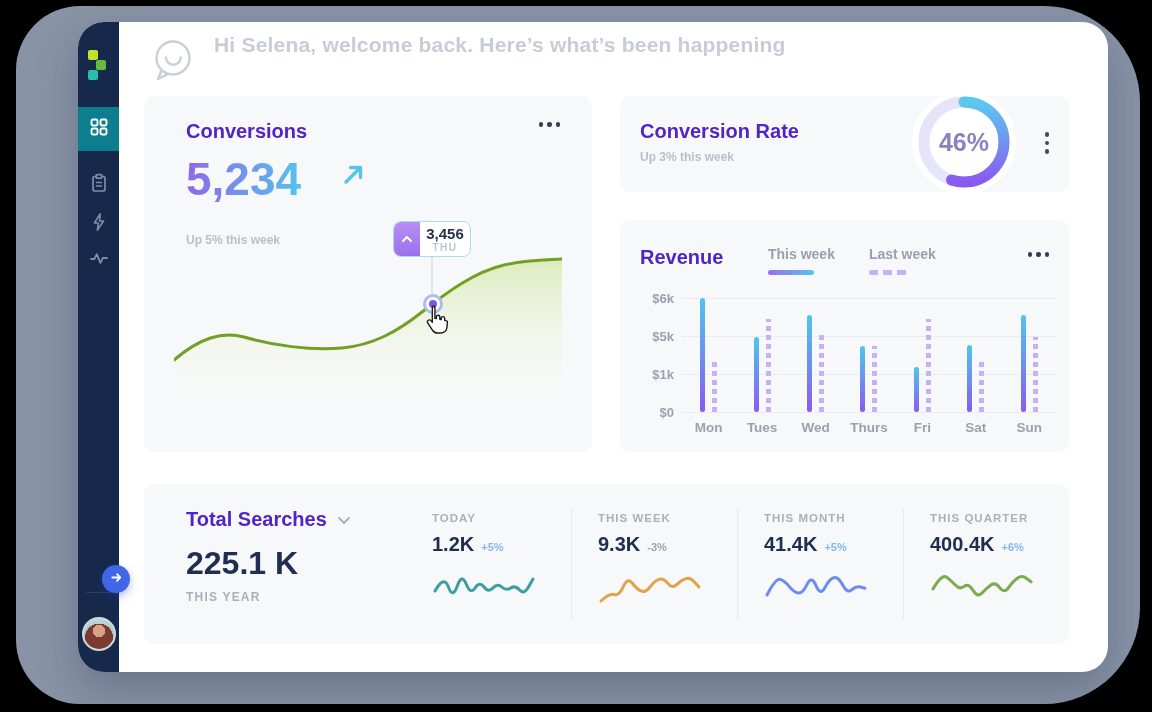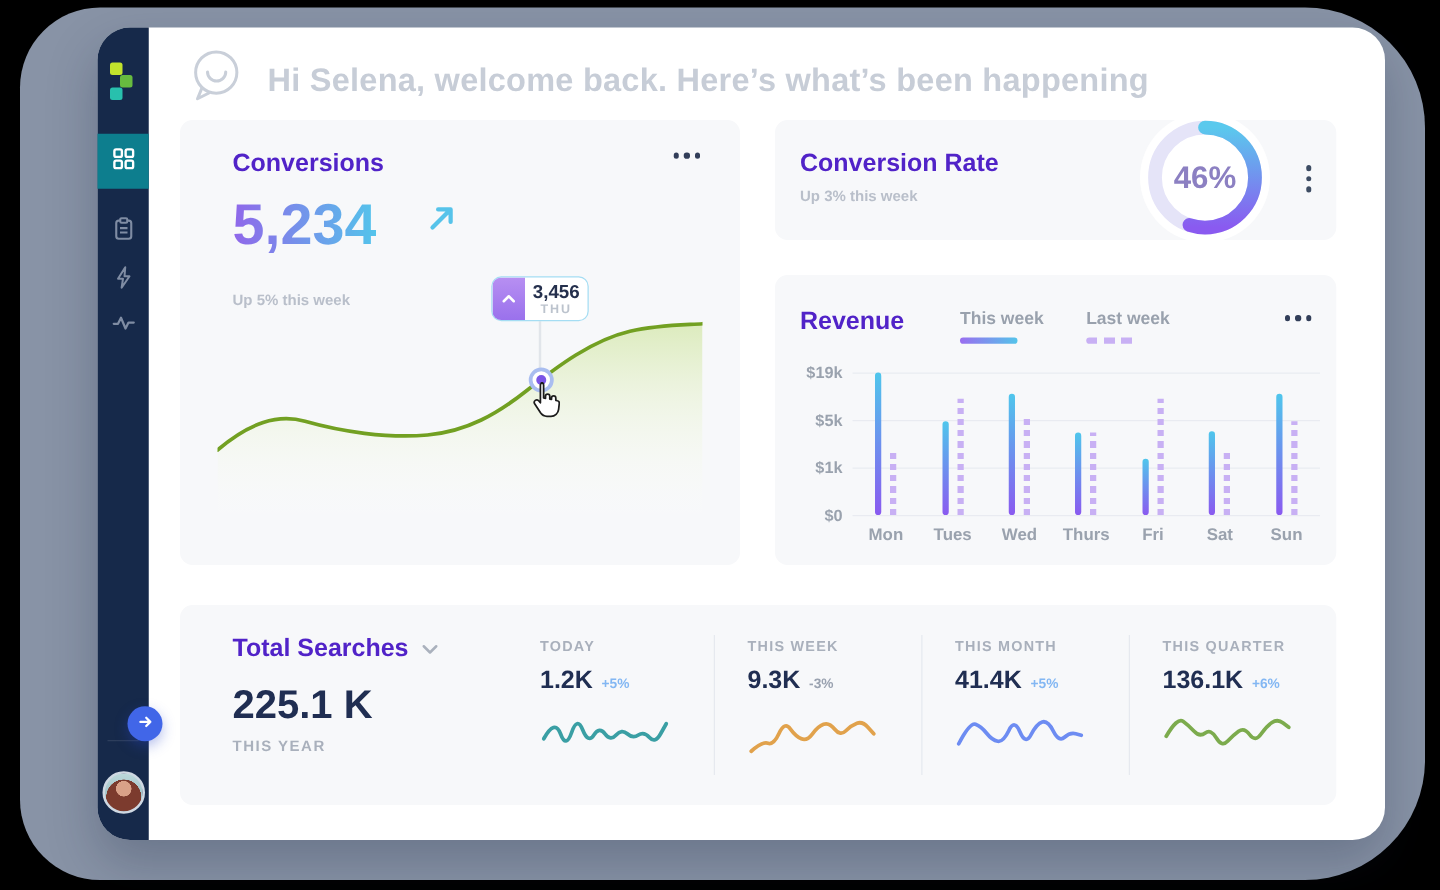--- a/index.html
+++ b/index.html
@@ -27,21 +27,21 @@
     background:
       radial-gradient(circle at 50% 40%, #d9a188 0 26%, rgba(0,0,0,0) 27%),
       radial-gradient(circle at 50% 62%, #7c3b2e 0 58%, rgba(0,0,0,0) 59%),
       linear-gradient(180deg,#bcd8da,#8fb4bc); }
   .expand-btn { position:absolute; left:24px; top:543px; width:28px; height:28px;
     border:none; border-radius:50%; background:#4166e8; cursor:pointer;
     display:flex; align-items:center; justify-content:center;
     box-shadow:0 4px 10px rgba(40,70,200,.35); }
   
   .greet-icon { position:absolute; left:70px; top:15px; }
-  .greeting { position:absolute; left:136px; top:27px; font-size:26px; font-weight:bold;
+  .greeting { position:absolute; left:136px; top:11px; font-size:21px; font-weight:bold;
     color:#c7cdd7; letter-spacing:.2px; }
   .card { position:absolute; background:#f7f8fa; border-radius:10px; overflow:visible; }
   .card-title { font-size:20px; font-weight:bold; color:#5123c8; }
   .dots-h { position:absolute; display:flex; gap:4px; cursor:pointer; padding:4px; }
   .dots-h i { width:4.5px; height:4.5px; border-radius:50%; background:#323e59; }
   .dots-v { position:absolute; display:flex; flex-direction:column; gap:4px; cursor:pointer; padding:4px; }
   .dots-v i { width:4.5px; height:4.5px; border-radius:50%; background:#3d4c63; }
   .muted { color:#b9bfca; font-size:12px; font-weight:bold; }
   
   .card-conversions { left:66px; top:74px; width:448px; height:356px; }
@@ -267,21 +267,21 @@
       </div>
       <div class="dots-h" style="right:16px; top:28px;">
           <i></i>
           <i></i>
           <i></i>
         </div>
 
       <div class="rev-plot">
         <div id="revGrid">
             <div class="rev-gridrow" style="top: 14px;">
-              <span class="rev-ticklabel">$19k</span>
+              <span class="rev-ticklabel">$6k</span>
               <div class="rev-gridline"></div>
             </div>
             <div class="rev-gridrow" style="top: 52px;">
               <span class="rev-ticklabel">$5k</span>
               <div class="rev-gridline"></div>
             </div>
             <div class="rev-gridrow" style="top: 90px;">
               <span class="rev-ticklabel">$1k</span>
               <div class="rev-gridline"></div>
             </div>
@@ -372,21 +372,21 @@
           <span class="stat-value">41.4K</span>
           <span class="stat-delta" style="color: rgb(131, 183, 243);">+5%</span>
         </div>
         <svg class="stat-spark" id="spark2" width="104" height="46" viewBox="0 0 104 46">
           <path fill="none" stroke-width="3" stroke-linecap="round" stroke-linejoin="round" d="M3.0,33.0 Q11.9,15.8 16.4,17.4 Q20.8,19.0 25.3,24.6 Q29.7,30.2 34.2,31.0 Q38.6,31.8 43.1,22.4 Q47.5,13.0 52.0,23.6 Q56.5,34.2 60.9,25.6 Q65.4,17.0 69.8,15.6 Q74.3,14.2 78.7,23.0 Q83.2,31.8 87.6,27.8 Q92.1,23.8 96.5,25.0 L101.0,26.2" stroke="#6d8cf2"></path>
         </svg>
       </div>
       <div class="stat">
         <div class="stat-label">THIS QUARTER</div>
         <div class="stat-valrow">
-          <span class="stat-value">136.1K</span>
+          <span class="stat-value">400.4K</span>
           <span class="stat-delta" style="color: rgb(131, 183, 243);">+6%</span>
         </div>
         <svg class="stat-spark" id="spark3" width="104" height="46" viewBox="0 0 104 46">
           <path fill="none" stroke-width="3" stroke-linecap="round" stroke-linejoin="round" d="M3.0,27.0 Q11.9,11.8 16.4,15.0 Q20.8,18.2 25.3,23.0 Q29.7,27.8 34.2,24.4 Q38.6,21.0 43.1,28.4 Q47.5,35.8 52.0,31.0 Q56.5,26.2 60.9,23.0 Q65.4,19.8 69.8,25.8 Q74.3,31.8 78.7,25.4 Q83.2,19.0 87.6,16.0 Q92.1,13.0 96.5,16.4 L101.0,19.8" stroke="#7cab4d"></path>
         </svg>
       </div>
     </section>
 
   </div>
 </div>

